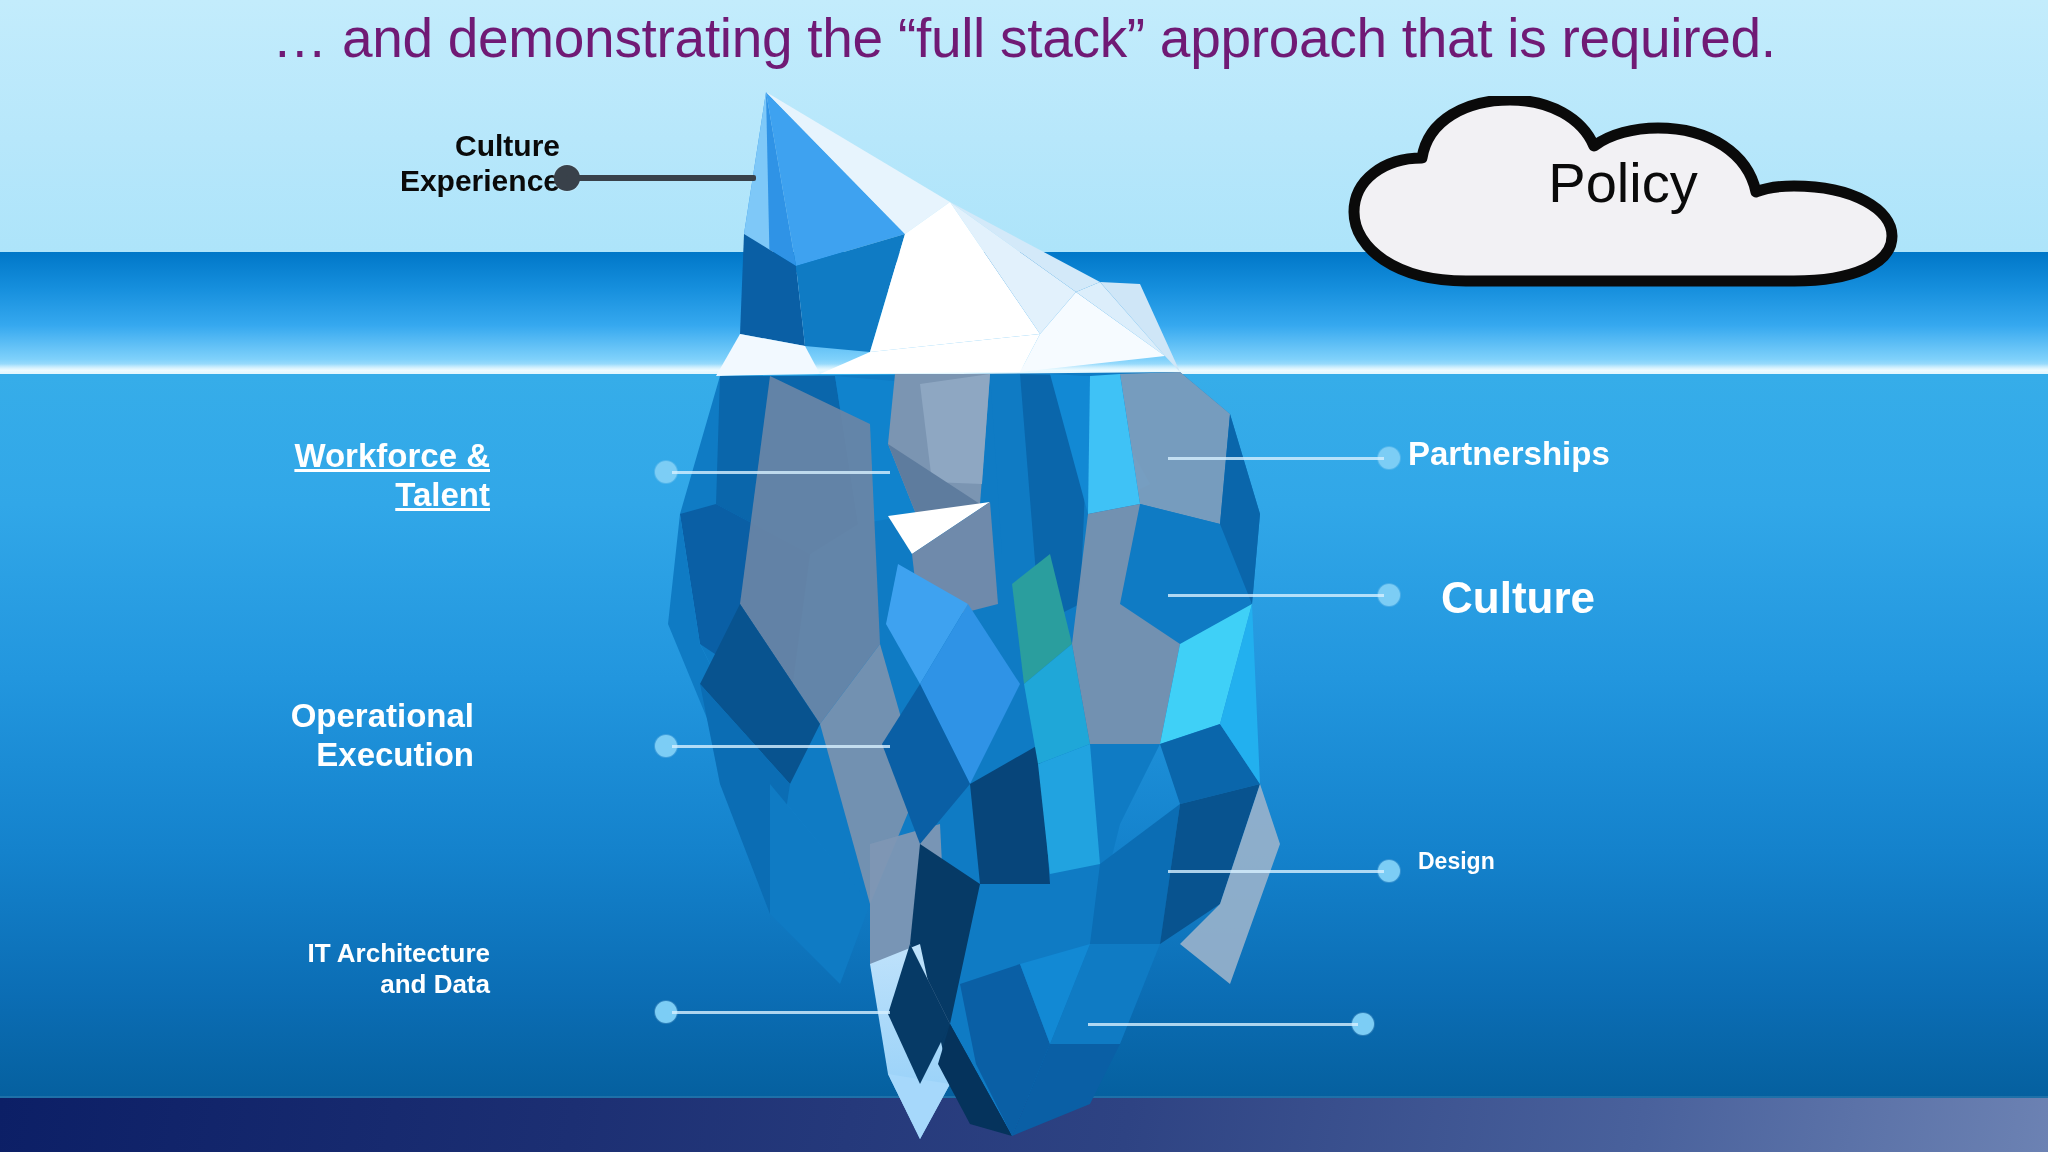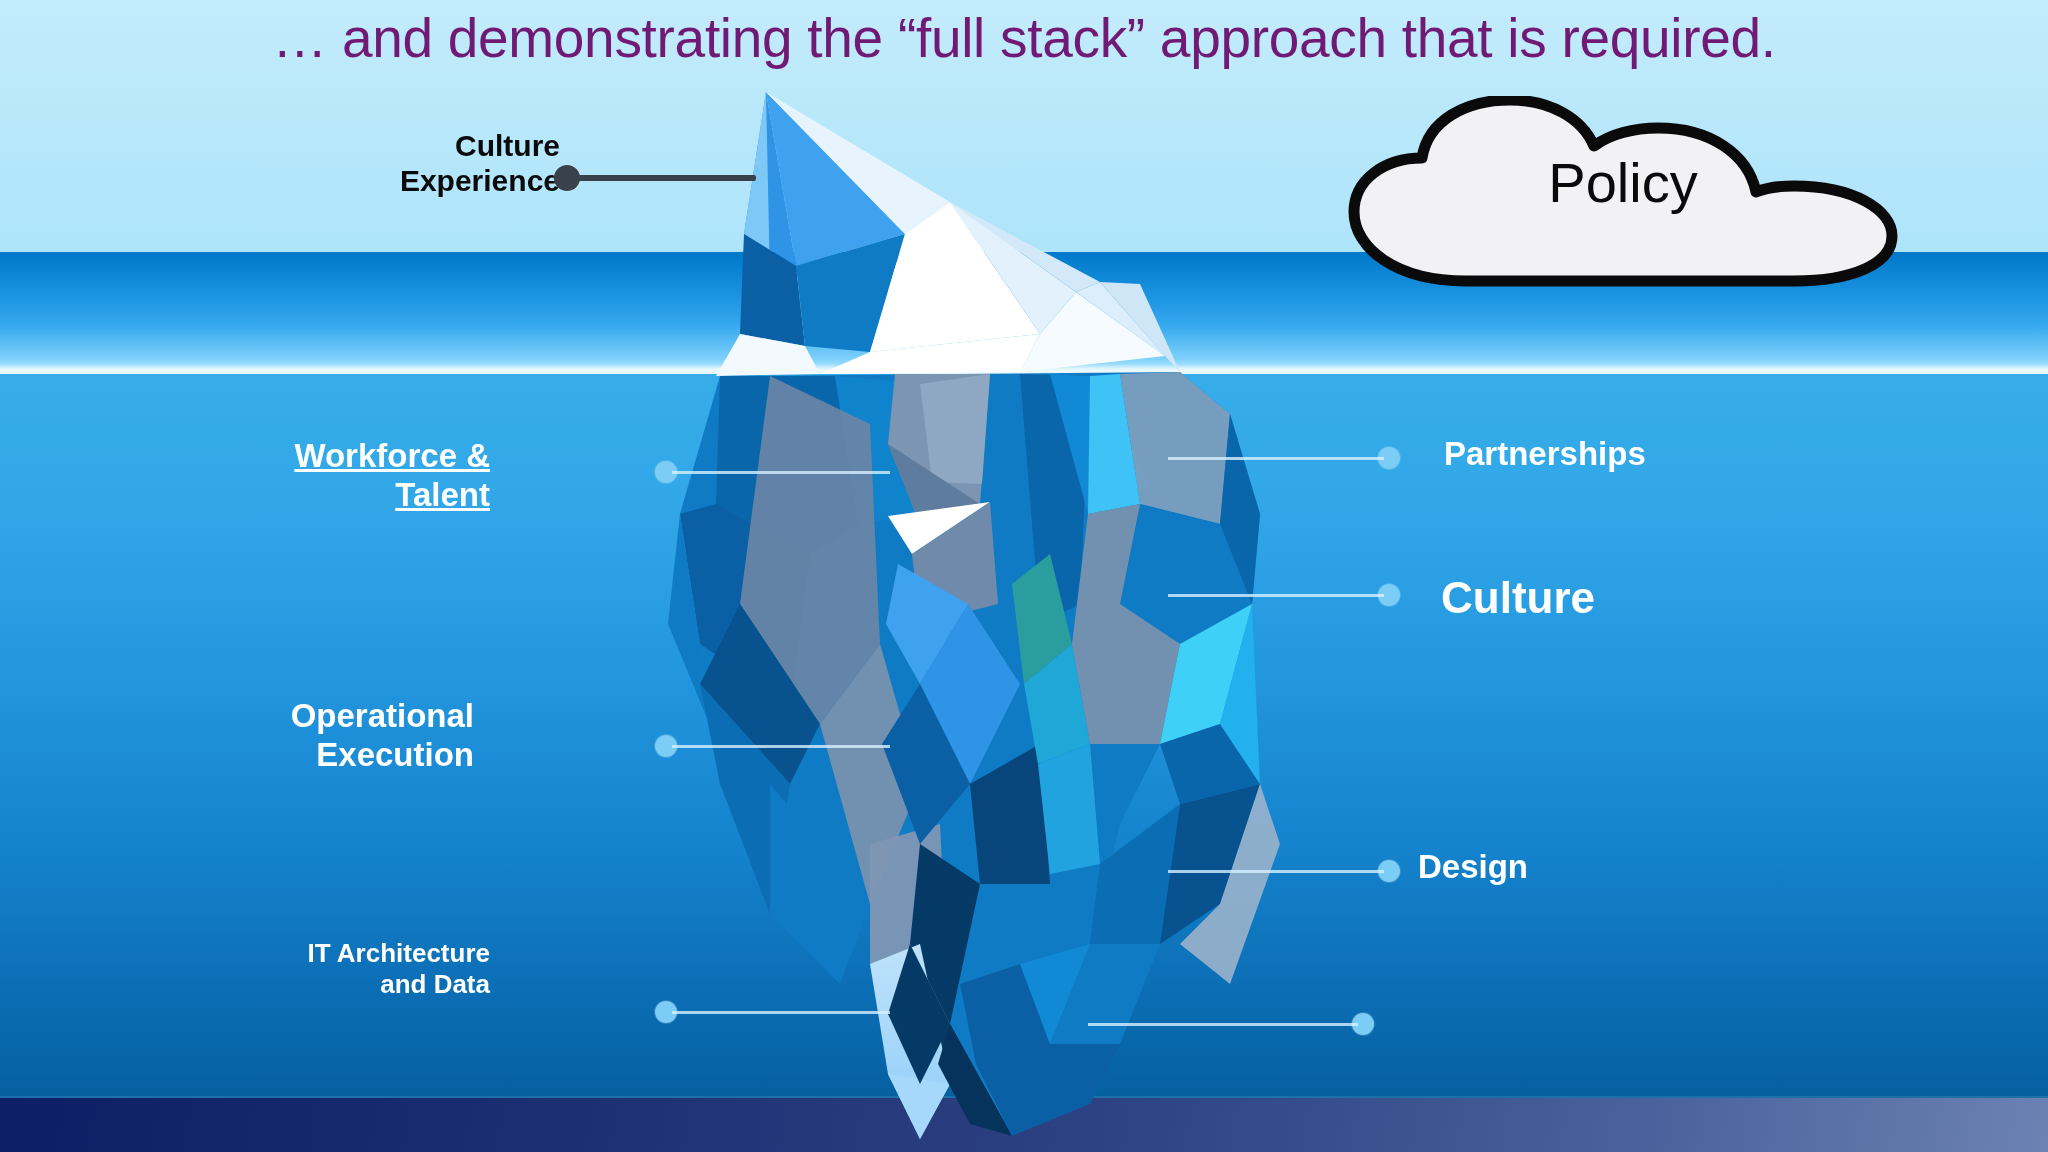--- a/index.html
+++ b/index.html
@@ -102,23 +102,23 @@
     background:#7ccdf5;
     box-shadow:0 0 0 1px rgba(255,255,255,0.15);
   }
   .dot.dark-dot { background:#39414a; width:26px; height:26px; }
 
   
   #lbl-customer .txt { right:0; top:0; text-align:right; font-size:30px; width:420px; }
   #lbl-workforce .txt { right:0; top:0; text-align:right; font-size:33px; width:430px;text-decoration:underline; }
   #lbl-operational .txt { right:0; top:0; text-align:right; font-size:33px; width:430px; }
   #lbl-itarch .txt { right:0; top:0; text-align:right; font-size:26px; width:450px; }
-  #lbl-partnerships .txt { left:0; top:0; text-align:left; font-size:33px; width:450px;margin-left:36px; }
+  #lbl-partnerships .txt { left:0; top:0; text-align:left; font-size:33px; width:450px; }
   #lbl-culture .txt { left:16px; top:0; text-align:left; font-size:44px; width:450px; }
-  #lbl-design .txt { left:0; top:0; text-align:left; font-size:33px; width:450px; }
+  #lbl-design .txt { left:0; top:0; text-align:left; font-size:23px; width:450px; }
   #lbl-business .txt { left:0; top:0; text-align:left; font-size:33px; width:450px; }
 </style>
 </head>
 <body>
 
 <div id="stage">
 
   <div class="sky"></div>
   <div class="distant-sea"></div>
   <div class="horizon-glow"></div>

